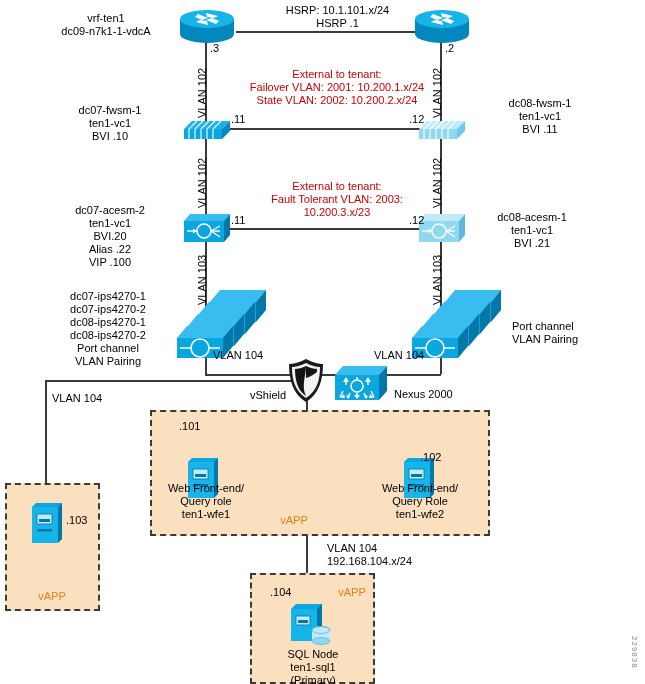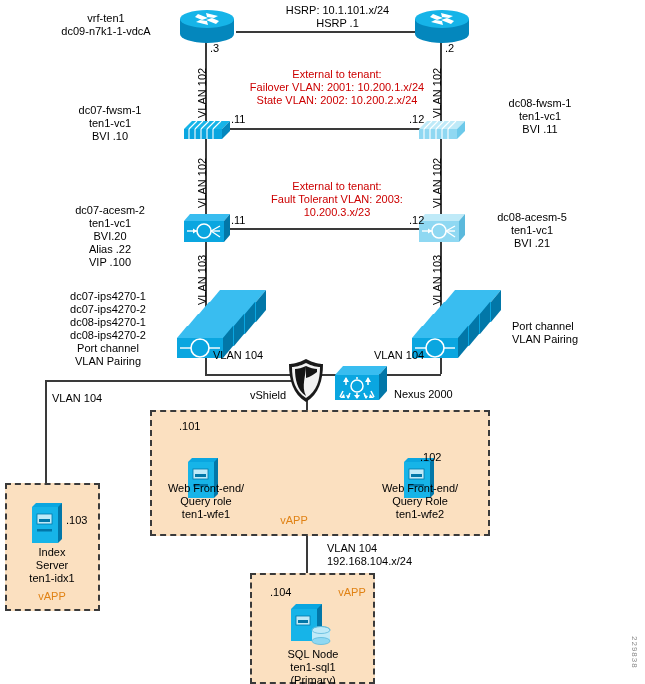--- a/index.html
+++ b/index.html
@@ -350,21 +350,21 @@
 ten1-vc1
 BVI .11</div>
   <div class="lbl right" style="left:231px; top:113px; width:24px;">.11</div>
   <div class="lbl right" style="left:409px; top:113px; width:24px;">.12</div>
 
   <div class="lbl" style="left:48px; top:204px; width:124px;">dc07-acesm-2
 ten1-vc1
 BVI.20
 Alias .22
 VIP .100</div>
-  <div class="lbl" style="left:470px; top:211px; width:124px;">dc08-acesm-5
+  <div class="lbl" style="left:470px; top:211px; width:124px;">dc08-acesm-1
 ten1-vc1
 BVI .21</div>
   <div class="lbl right" style="left:231px; top:214px; width:24px;">.11</div>
   <div class="lbl right" style="left:409px; top:214px; width:24px;">.12</div>
 
   <div class="lbl" style="left:44px; top:290px; width:128px;">dc07-ips4270-1
 dc07-ips4270-2
 dc08-ips4270-1
 dc08-ips4270-2
 Port channel
@@ -392,23 +392,20 @@
   <div class="lbl right" style="left:420px; top:420px; width:30px;margin-top:31px;">.102</div>
   <div class="lbl" style="left:154px; top:482px; width:104px;">Web Front-end/
 Query role
 ten1-wfe1</div>
   <div class="lbl" style="left:368px; top:482px; width:104px;">Web Front-end/
 Query Role
 ten1-wfe2</div>
   <div class="lbl orange" style="left:272px; top:514px; width:44px;">vAPP</div>
 
   <div class="lbl right" style="left:66px; top:514px; width:30px;">.103</div>
-  <div class="lbl" style="left:9px; top:546px; width:86px;">Index
-Server
-ten1-idx1</div>
   <div class="lbl orange" style="left:30px; top:590px; width:44px;">vAPP</div>
 
   <div class="lbl right" style="left:270px; top:586px; width:30px;">.104</div>
   <div class="lbl orange" style="left:330px; top:586px; width:44px;">vAPP</div>
   <div class="lbl" style="left:260px; top:648px; width:106px;">SQL Node
 ten1-sql1
 (Primary)</div>
 
   <div class="wm" style="left:639px; top:636px;">229838</div>
 

